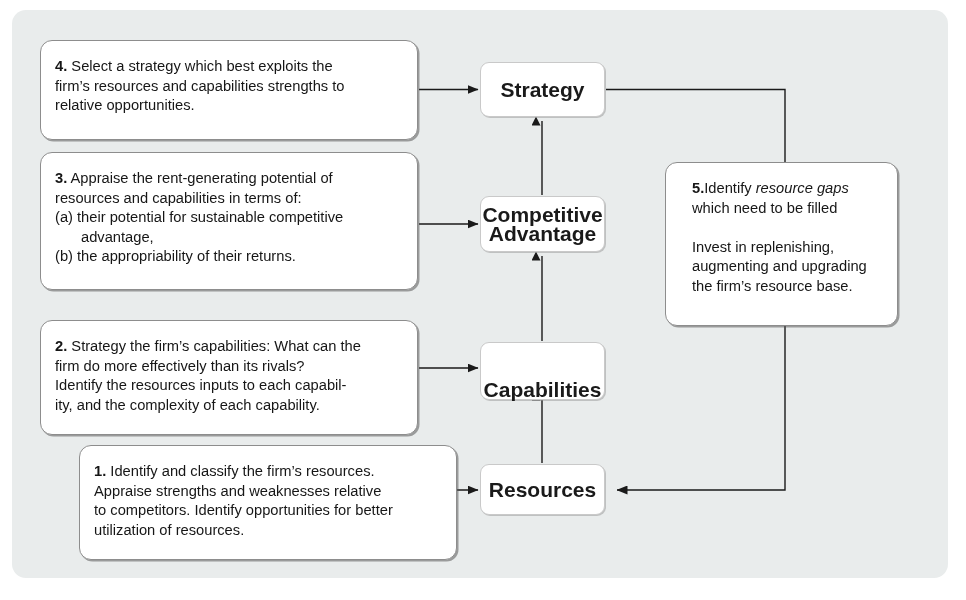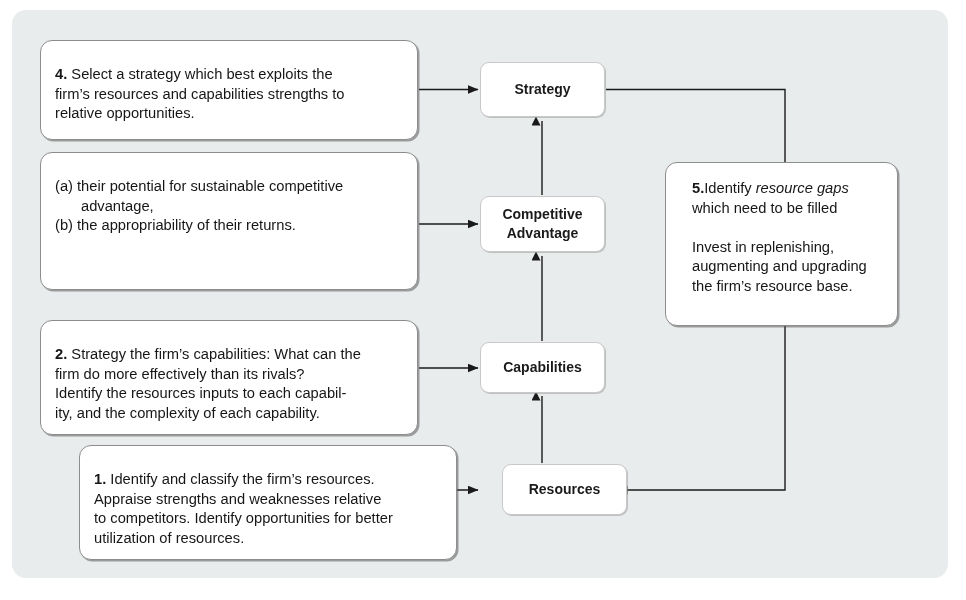--- a/index.html
+++ b/index.html
@@ -35,21 +35,21 @@
     height: 600px;
     pointer-events: none;
   }
   .sbox {
     position: absolute;
     background: #ffffff;
     border: 1px solid #8d8d8d;
     border-radius: 12px;
     box-sizing: border-box;
     box-shadow: 1.5px 1.5px 0 rgba(90,90,90,0.55);
-    padding: 24px 14px;
+    padding: 16px 14px;
     color: #161616;
     font-size: 14.7px;
     line-height: 19.6px;
   }
   .sbox p {
     margin: 0;
   }
   .sbox .num {
     font-weight: bold;
   }
@@ -72,37 +72,37 @@
     position: absolute;
     background: #ffffff;
     border: 1px solid #c9c9c9;
     border-radius: 9px;
     box-sizing: border-box;
     display: flex;
     align-items: center;
     justify-content: center;
     text-align: center;
     font-weight: bold;
-    font-size: 14px;
+    font-size: 21px;
     line-height: 19px;
     color: #1a1a1a;
     box-shadow: 1px 1px 0 rgba(150,150,150,0.5);
   }
   
   #box4 { left: 40px;  top: 40px;  width: 378px; height: 100px; }
   #box3 { left: 40px;  top: 152px; width: 378px; height: 138px; }
   #box2 { left: 40px;  top: 320px; width: 378px; height: 115px; }
   #box1 { left: 40px;  top: 445px; width: 378px; height: 115px; margin-left: 39px; }
   #box5 { left: 665px; top: 162px; width: 233px; height: 164px; padding: 16px 26px; }
 
   
   #node-strategy { left: 480px; top: 62px;  width: 125px; height: 55px; }
   #node-ca       { left: 480px; top: 196px; width: 125px; height: 56px; text-align: center; }
-  #node-cap      { left: 480px; top: 342px; width: 125px; height: 51px; }
-  #node-res      { left: 480px; top: 464px; width: 125px; height: 51px; margin-left: 22px; }
+  #node-cap      { left: 480px; top: 342px; width: 125px; height: 58px; align-items: flex-end; }
+  #node-res      { left: 480px; top: 464px; width: 125px; height: 51px; }
 </style>
 </head>
 <body>
 
 <div id="canvas">
 
   <div class="panel"></div>
 
   <svg class="wires" viewBox="0 0 966 600" width="966" height="600">
     <defs>
@@ -127,20 +127,21 @@
     <line x1="542" y1="195" x2="542" y2="121" stroke="#1a1a1a" stroke-width="1.4" marker-end="url(#ah-up)"></line>
 
     <path d="M606,89.5 L785,89.5 L785,490 L617,490" fill="none" stroke="#1a1a1a" stroke-width="1.4" marker-end="url(#ah-left)"></path>
   </svg>
 
   <div class="sbox" id="box4">
     <p><span class="num">4.</span> <span>Select a strategy which best exploits the</span><br><span>firm’s resources and capabilities strengths to</span><br><span>relative opportunities.</span></p>
   </div>
 
   <div class="sbox" id="box3">
+    <p><span class="num">3.</span> <span>Appraise the rent-generating potential of</span><br><span>resources and capabilities in terms of:</span></p>
     <span class="sublist">
       <span class="subitem">(a) their potential for sustainable competitive advantage,</span>
       <span class="subitem">(b) the appropriability of their returns.</span>
     </span>
   </div>
 
   <div class="sbox" id="box2">
     <p><span class="num">2.</span> <span>Strategy the firm’s capabilities: What can the</span><br><span>firm do more effectively than its rivals?</span><br><span>Identify the resources inputs to each capabil-</span><br><span>ity, and the complexity of each capability.</span></p>
   </div>
 

